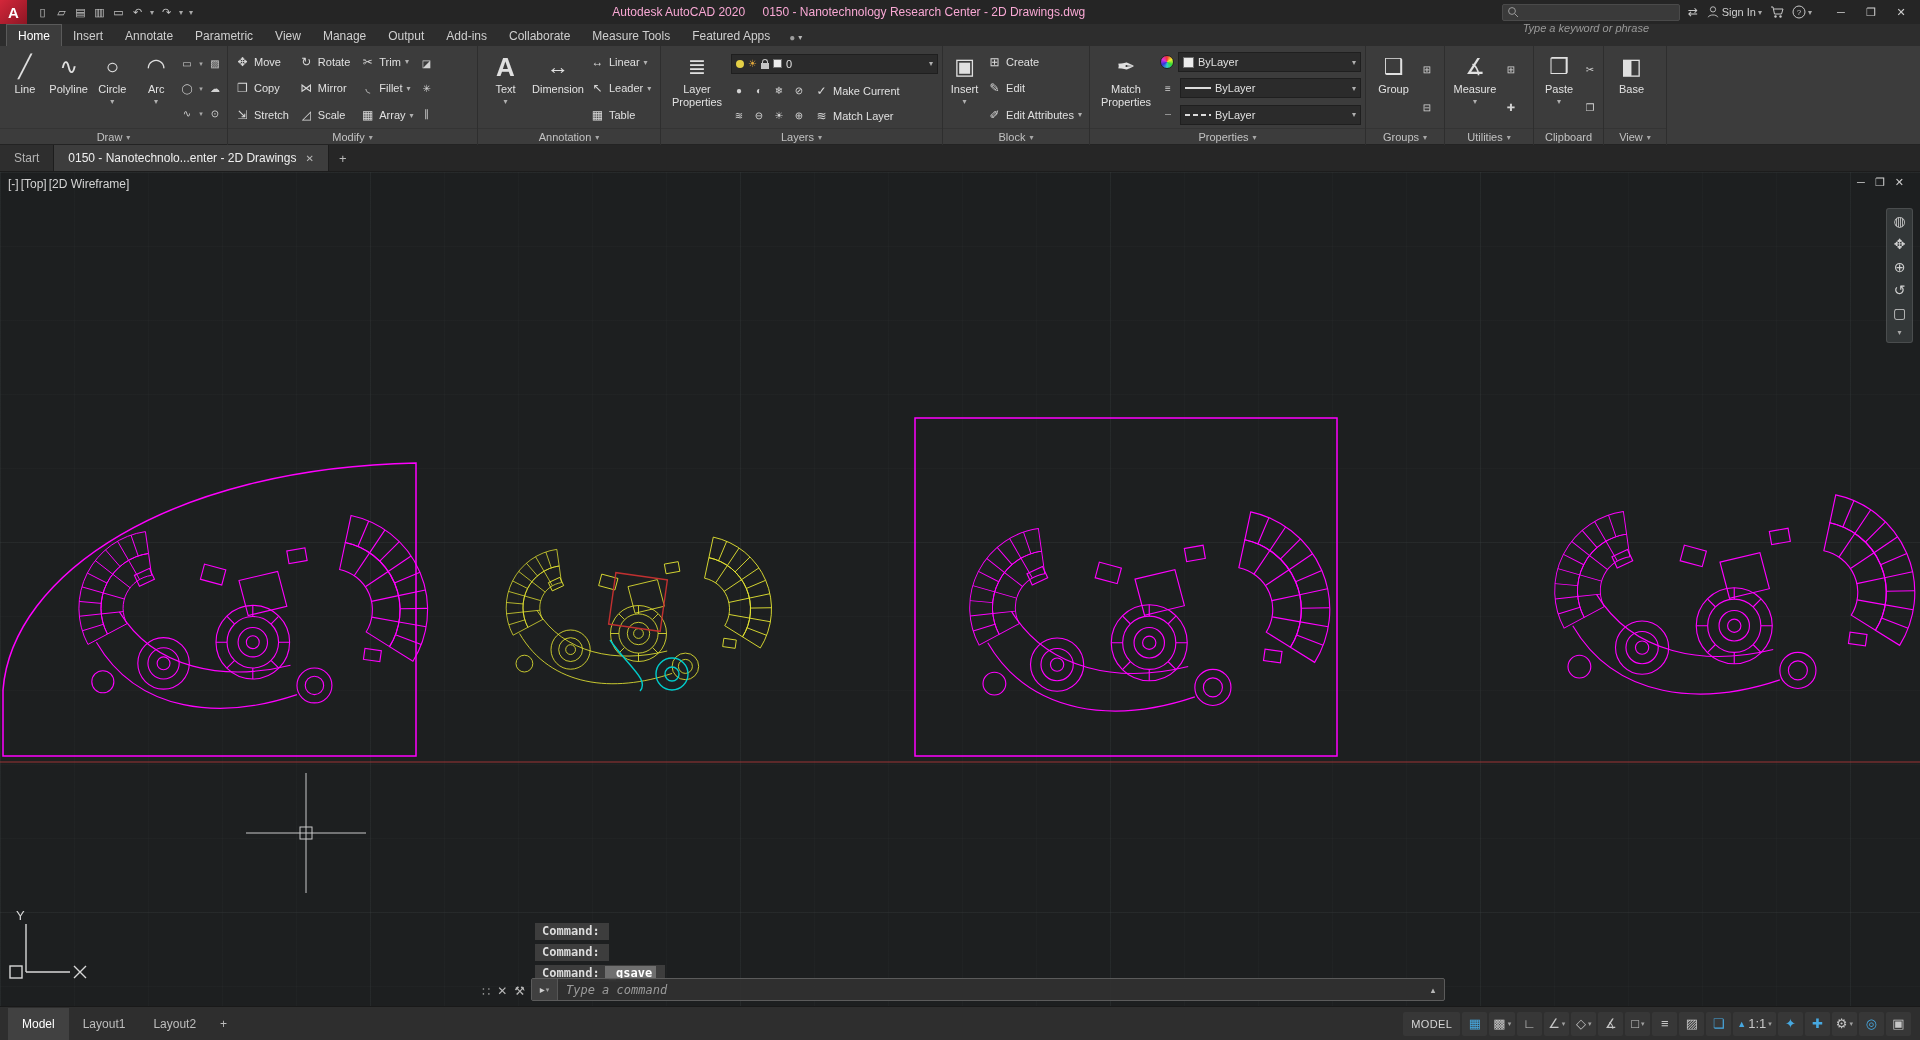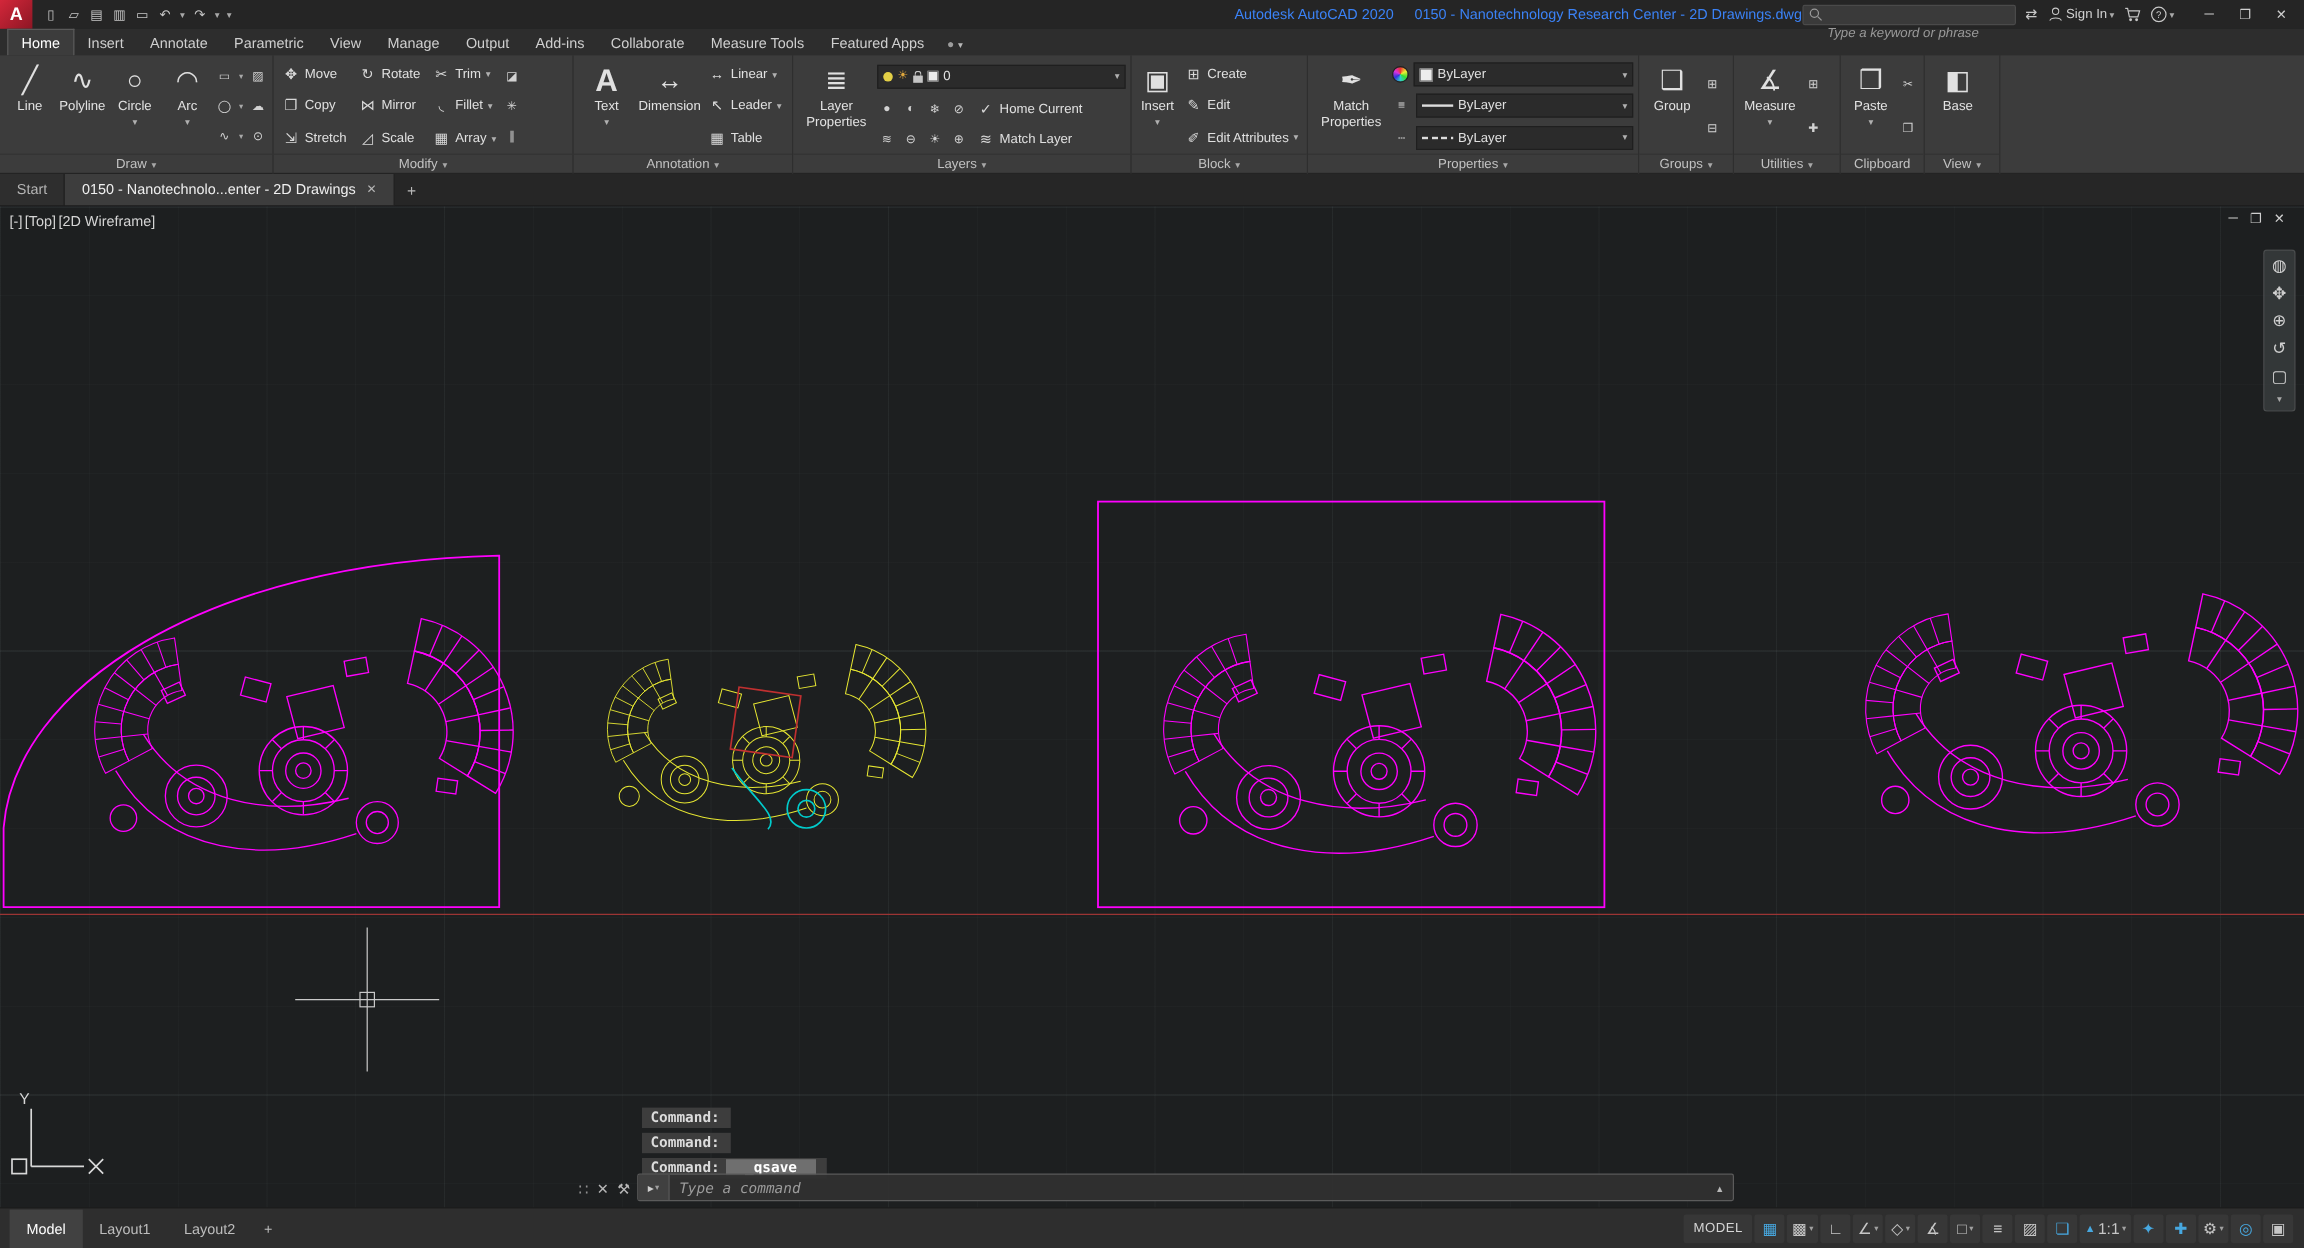--- a/index.html
+++ b/index.html
@@ -5,21 +5,21 @@
   * { box-sizing: border-box; margin: 0; padding: 0; }
   html,body { width:1920px; height:1040px; overflow:hidden; }
   body { background:#1d1f20; font-family:"Liberation Sans",sans-serif; font-size:12px; color:#d6d6d6; user-select:none; }
 
   
   .titlebar { height:24px; background:#252525; display:flex; align-items:center; }
   .logo { width:27px; height:24px; background:linear-gradient(135deg,#d3273a,#8d1624); color:#fff; font-weight:bold; font-size:15px; display:flex; align-items:center; justify-content:center; }
   .qat { display:flex; align-items:center; margin-left:6px; }
   .qat span { width:19px; text-align:center; color:#c6c6c6; font-size:11px; cursor:default; }
   .qat .dd { width:10px; font-size:8px; color:#a8a8a8; }
-  .title-center { flex:1; text-align:right; color:#3b82f6; font-size:12px; white-space:nowrap; overflow:hidden; }
+  .title-center { flex:1; text-align:center; color:#f9a8d4; font-size:12px; white-space:nowrap; overflow:hidden; }
   .title-center .doc { margin-left:14px; }
   .tb-right { display:flex; align-items:center; gap:8px; padding-right:4px; }
   .searchbox { width:178px; height:17px; background:#3a3a3a; border:1px solid #4a4a4a; border-radius:2px; display:flex; align-items:center; padding:0 4px; gap:4px; }
   .searchbox input { flex:1; background:transparent; border:none; outline:none; color:#cfcfcf; font-size:11px; font-family:"Liberation Sans",sans-serif;margin-top:31px; }
   .searchbox input::placeholder { color:#9a9a9a; font-style:italic; }
   .tbicon { color:#c8c8c8; font-size:12px; display:flex; align-items:center; gap:2px; }
   .tbicon .dd { font-size:8px; color:#a8a8a8; }
   .signin-label { font-size:11px; color:#d0d0d0; }
   .winbtns { display:flex; margin-left:6px; }
   .winbtns span { width:30px; height:24px; display:flex; align-items:center; justify-content:center; color:#cfcfcf; font-size:11px; }
@@ -94,21 +94,21 @@
   .ucs text { fill:#d8d8d8; font-size:13px; font-family:"Liberation Sans",sans-serif; stroke:none; }
   .vp-label { position:absolute; left:8px; top:5px; color:#d4d4d4; font-size:12px; display:flex; gap:2px; }
   .vp-winbtns { position:absolute; right:16px; top:4px; display:flex; gap:10px; color:#cfcfcf; font-size:11px; }
   .navbar { position:absolute; right:7px; top:36px; width:27px; background:rgba(70,74,76,0.55); border:1px solid rgba(120,120,120,0.35); border-radius:3px; display:flex; flex-direction:column; align-items:center; padding:5px 0; gap:9px; }
   .navbar span { color:#cfcfcf; font-size:14px; line-height:1; }
   .navbar .nb-dd { font-size:8px; color:#a8a8a8; }
 
   
   .cmd-history { position:absolute; left:535px; top:751px; display:flex; flex-direction:column; gap:4px; }
   .chip { width:fit-content; background:rgba(64,64,64,0.93); color:#dcdcdc; font-family:"DejaVu Sans Mono",monospace; font-size:12px; padding:1px 9px 2px 7px;font-weight:bold; }
-  .chip .tok { background:#6f6f6f; color:#ffffff; padding:0 16px; margin-left:5px; }
+  .chip .tok { background:#6f6f6f; color:#ffffff; padding:0 4px; margin-left:5px; }
   .cmd-dock { position:absolute; left:482px; top:808px; height:22px; display:flex; align-items:center; gap:7px; color:#b8b8b8; }
   .cmd-dock .grip { color:#8f8f8f; font-size:13px; }
   .cmd-bar { position:absolute; left:531px; top:806px; width:914px; height:23px; background:rgba(48,48,48,0.95); border:1px solid #5b5b5b; border-radius:2px; display:flex; align-items:center; }
   .cmd-prompt { width:26px; height:100%; background:#404040; border-right:1px solid #565656; display:flex; align-items:center; justify-content:center; gap:1px; color:#cfcfcf; font-size:10px; }
   .cmd-prompt .dd { font-size:7px; color:#a0a0a0; }
   .cmd-bar input { flex:1; background:transparent; border:none; outline:none; color:#dddddd; font-family:"DejaVu Sans Mono",monospace; font-size:12px; padding:0 8px; }
   .cmd-bar input::placeholder { color:#9b9b9b; font-style:italic; }
   .cmd-up { width:22px; text-align:center; color:#b8b8b8; font-size:9px; }
 
   
@@ -353,21 +353,21 @@
             <span>0</span>
             <span class="dd">▾</span>
           </div>
           <div class="lrow">
             <span class="tiny">●</span>
             <span class="tiny">◐</span>
             <span class="tiny">❄</span>
             <span class="tiny">⊘</span>
             <div class="smallbtn">
                 <span class="sicon">✓</span>
-                <span>Home Current</span>
+                <span>Make Current</span>
               </div>
           </div>
           <div class="lrow">
             <span class="tiny">≋</span>
             <span class="tiny">⊖</span>
             <span class="tiny">☀</span>
             <span class="tiny">⊕</span>
             <div class="smallbtn">
                 <span class="sicon">≋</span>
                 <span>Match Layer</span>

